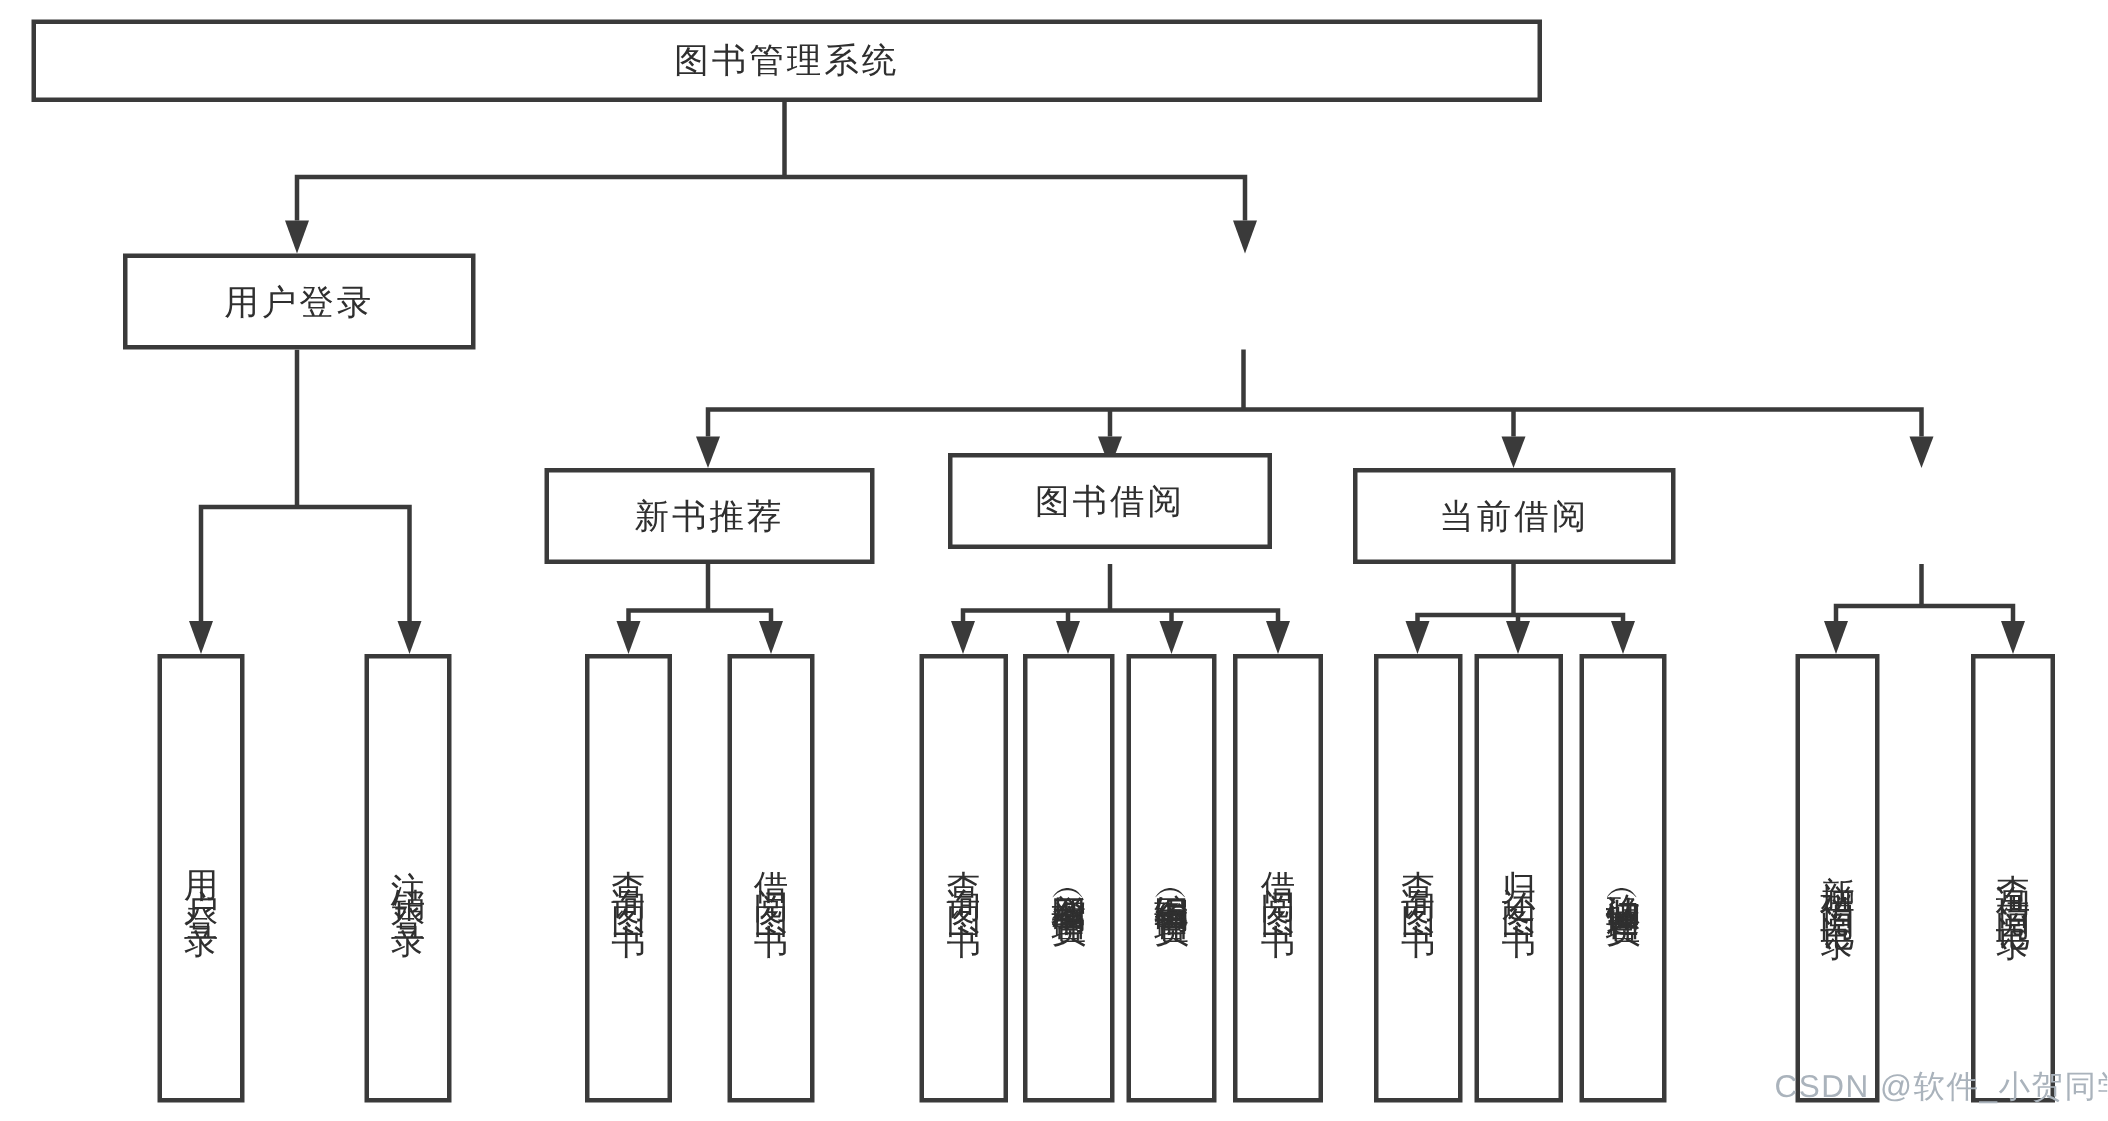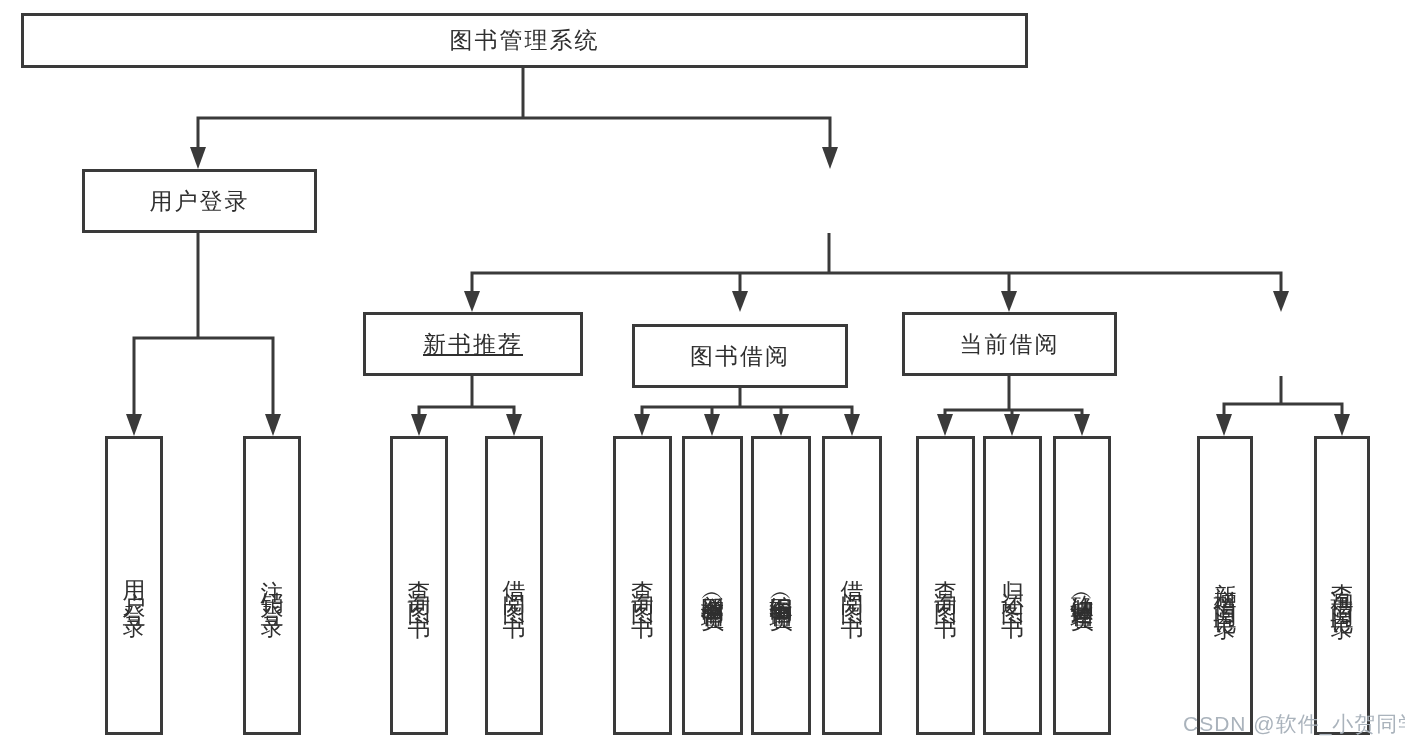--- a/index.html
+++ b/index.html
@@ -106,22 +106,22 @@
       <path d="M1224 414 V404 H1342 V414"></path>
       <polygon points="1216,414 1232,414 1224,436" fill="#3a3a3a" stroke="none"></polygon>
       <polygon points="1334,414 1350,414 1342,436" fill="#3a3a3a" stroke="none"></polygon>
     </g>
   </svg>
 
   <div class="node" style="left:21px;top:13px;width:1007px;height:55px;">图书管理系统</div>
 
   <div class="node" style="left:82px;top:169px;width:235px;height:64px;">用户登录</div>
 
-  <div class="node" style="left:363px;top:312px;width:220px;height:64px;text-decoration:underline;">新书推荐</div>
-  <div class="node" style="left:632px;top:324px;width:216px;height:64px;">图书借阅</div>
+  <div class="node" style="left:363px;top:312px;width:220px;height:64px;">新书推荐</div>
+  <div class="node" style="left:632px;top:302px;width:216px;height:64px;">图书借阅</div>
   <div class="node" style="left:902px;top:312px;width:215px;height:64px;">当前借阅</div>
 
   <div class="node leaf leaf--s" style="left:105px;top:436px;width:58px;height:299px;">
     <span class="vtxt">用户登录</span>
   </div>
   <div class="node leaf leaf--s" style="left:243px;top:436px;width:58px;height:299px;">
     <span class="vtxt">注销登录</span>
   </div>
 
   <div class="node leaf leaf--s" style="left:390px;top:436px;width:58px;height:299px;">

